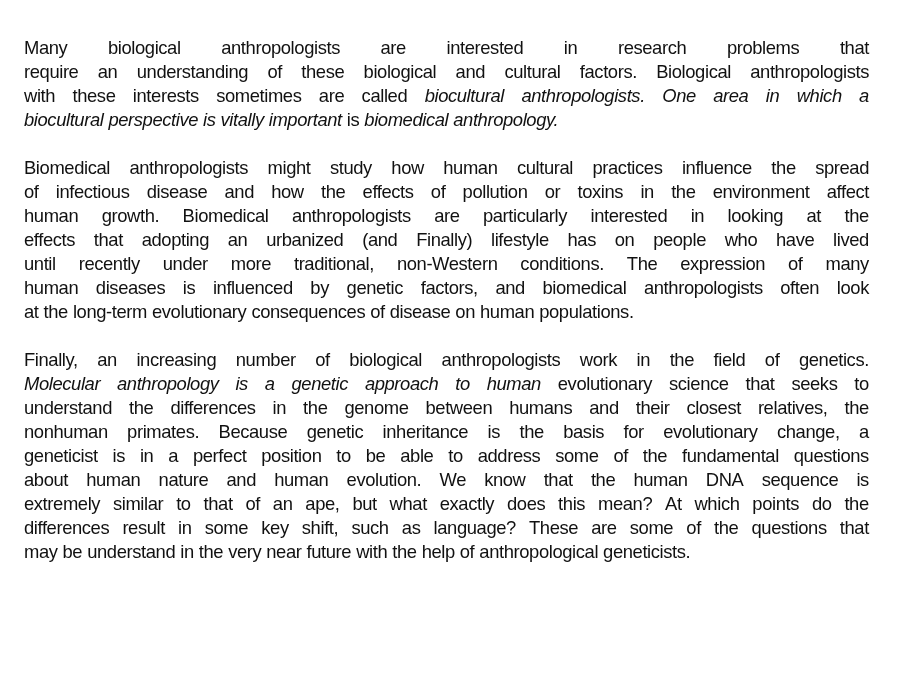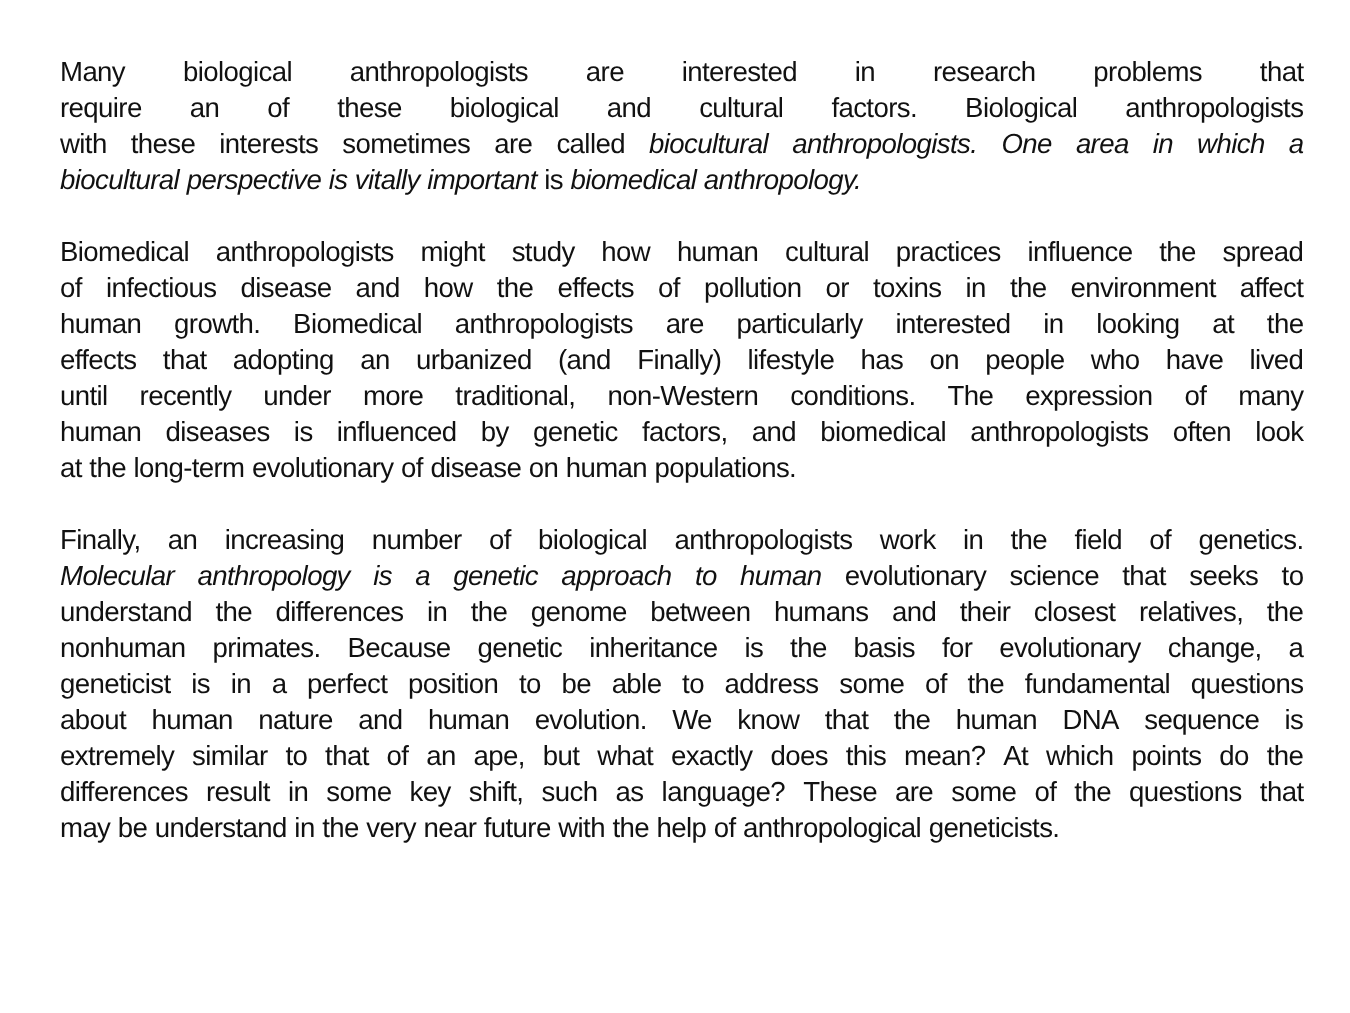--- a/index.html
+++ b/index.html
@@ -29,21 +29,20 @@
     }
     
     .jline {
       display: flex;
       justify-content: space-between;
       height: 24px;
       line-height: 24px;
       font-size: 18.4px;
       letter-spacing: -0.4px;
       white-space: nowrap;
-      margin-left: 16px;
     }
     .jline.last {
       justify-content: flex-start;
       gap: 5px;
     }
     .w { display: inline-block; }
   </style>
 </head>
 <body>
 
@@ -56,20 +55,21 @@
         <span class="w">are</span>
         <span class="w">interested</span>
         <span class="w">in</span>
         <span class="w">research</span>
         <span class="w">problems</span>
         <span class="w">that</span>
       </div>
       <div class="jline">
         <span class="w">require</span>
         <span class="w">an</span>
+        <span class="w">understanding</span>
         <span class="w">of</span>
         <span class="w">these</span>
         <span class="w">biological</span>
         <span class="w">and</span>
         <span class="w">cultural</span>
         <span class="w">factors.</span>
         <span class="w">Biological</span>
         <span class="w">anthropologists</span>
       </div>
       <div class="jline">
@@ -183,20 +183,21 @@
         <span class="w">biomedical</span>
         <span class="w">anthropologists</span>
         <span class="w">often</span>
         <span class="w">look</span>
       </div>
       <div class="jline last">
         <span class="w">at</span>
         <span class="w">the</span>
         <span class="w">long-term</span>
         <span class="w">evolutionary</span>
+        <span class="w">consequences</span>
         <span class="w">of</span>
         <span class="w">disease</span>
         <span class="w">on</span>
         <span class="w">human</span>
         <span class="w">populations.</span>
       </div>
     </div>
     <div class="para">
       <div class="jline">
         <span class="w">Finally,</span>

